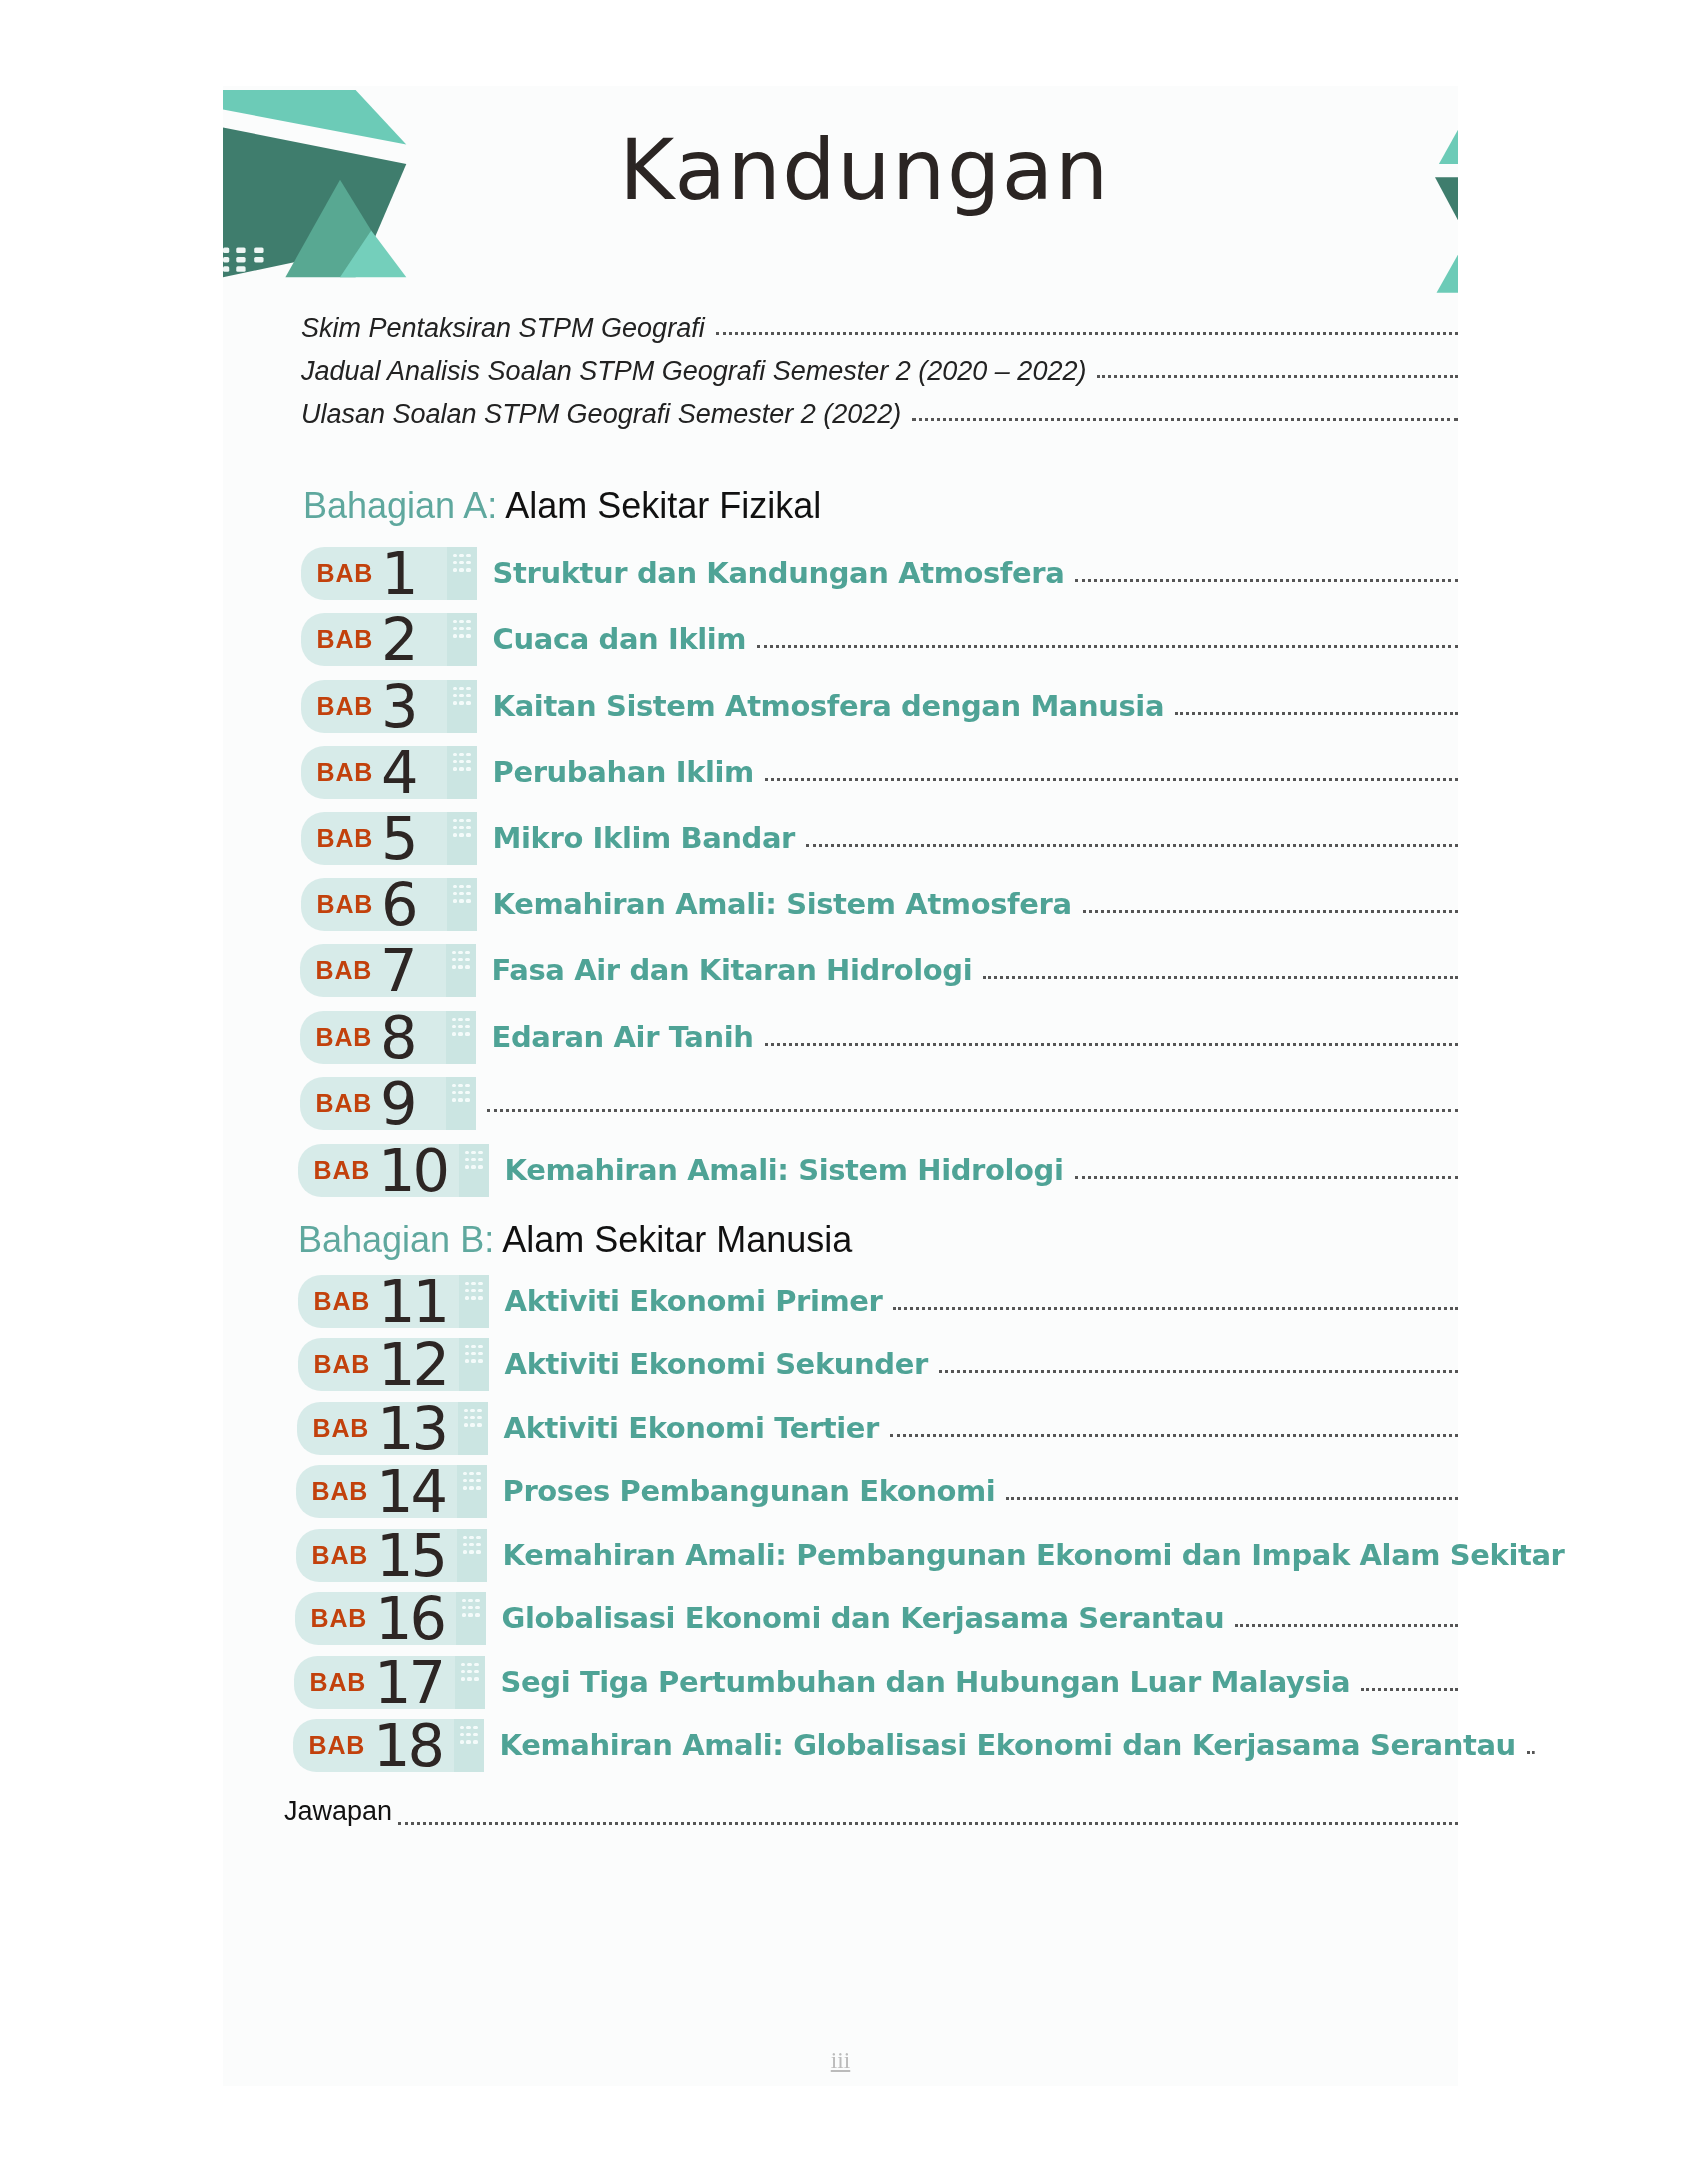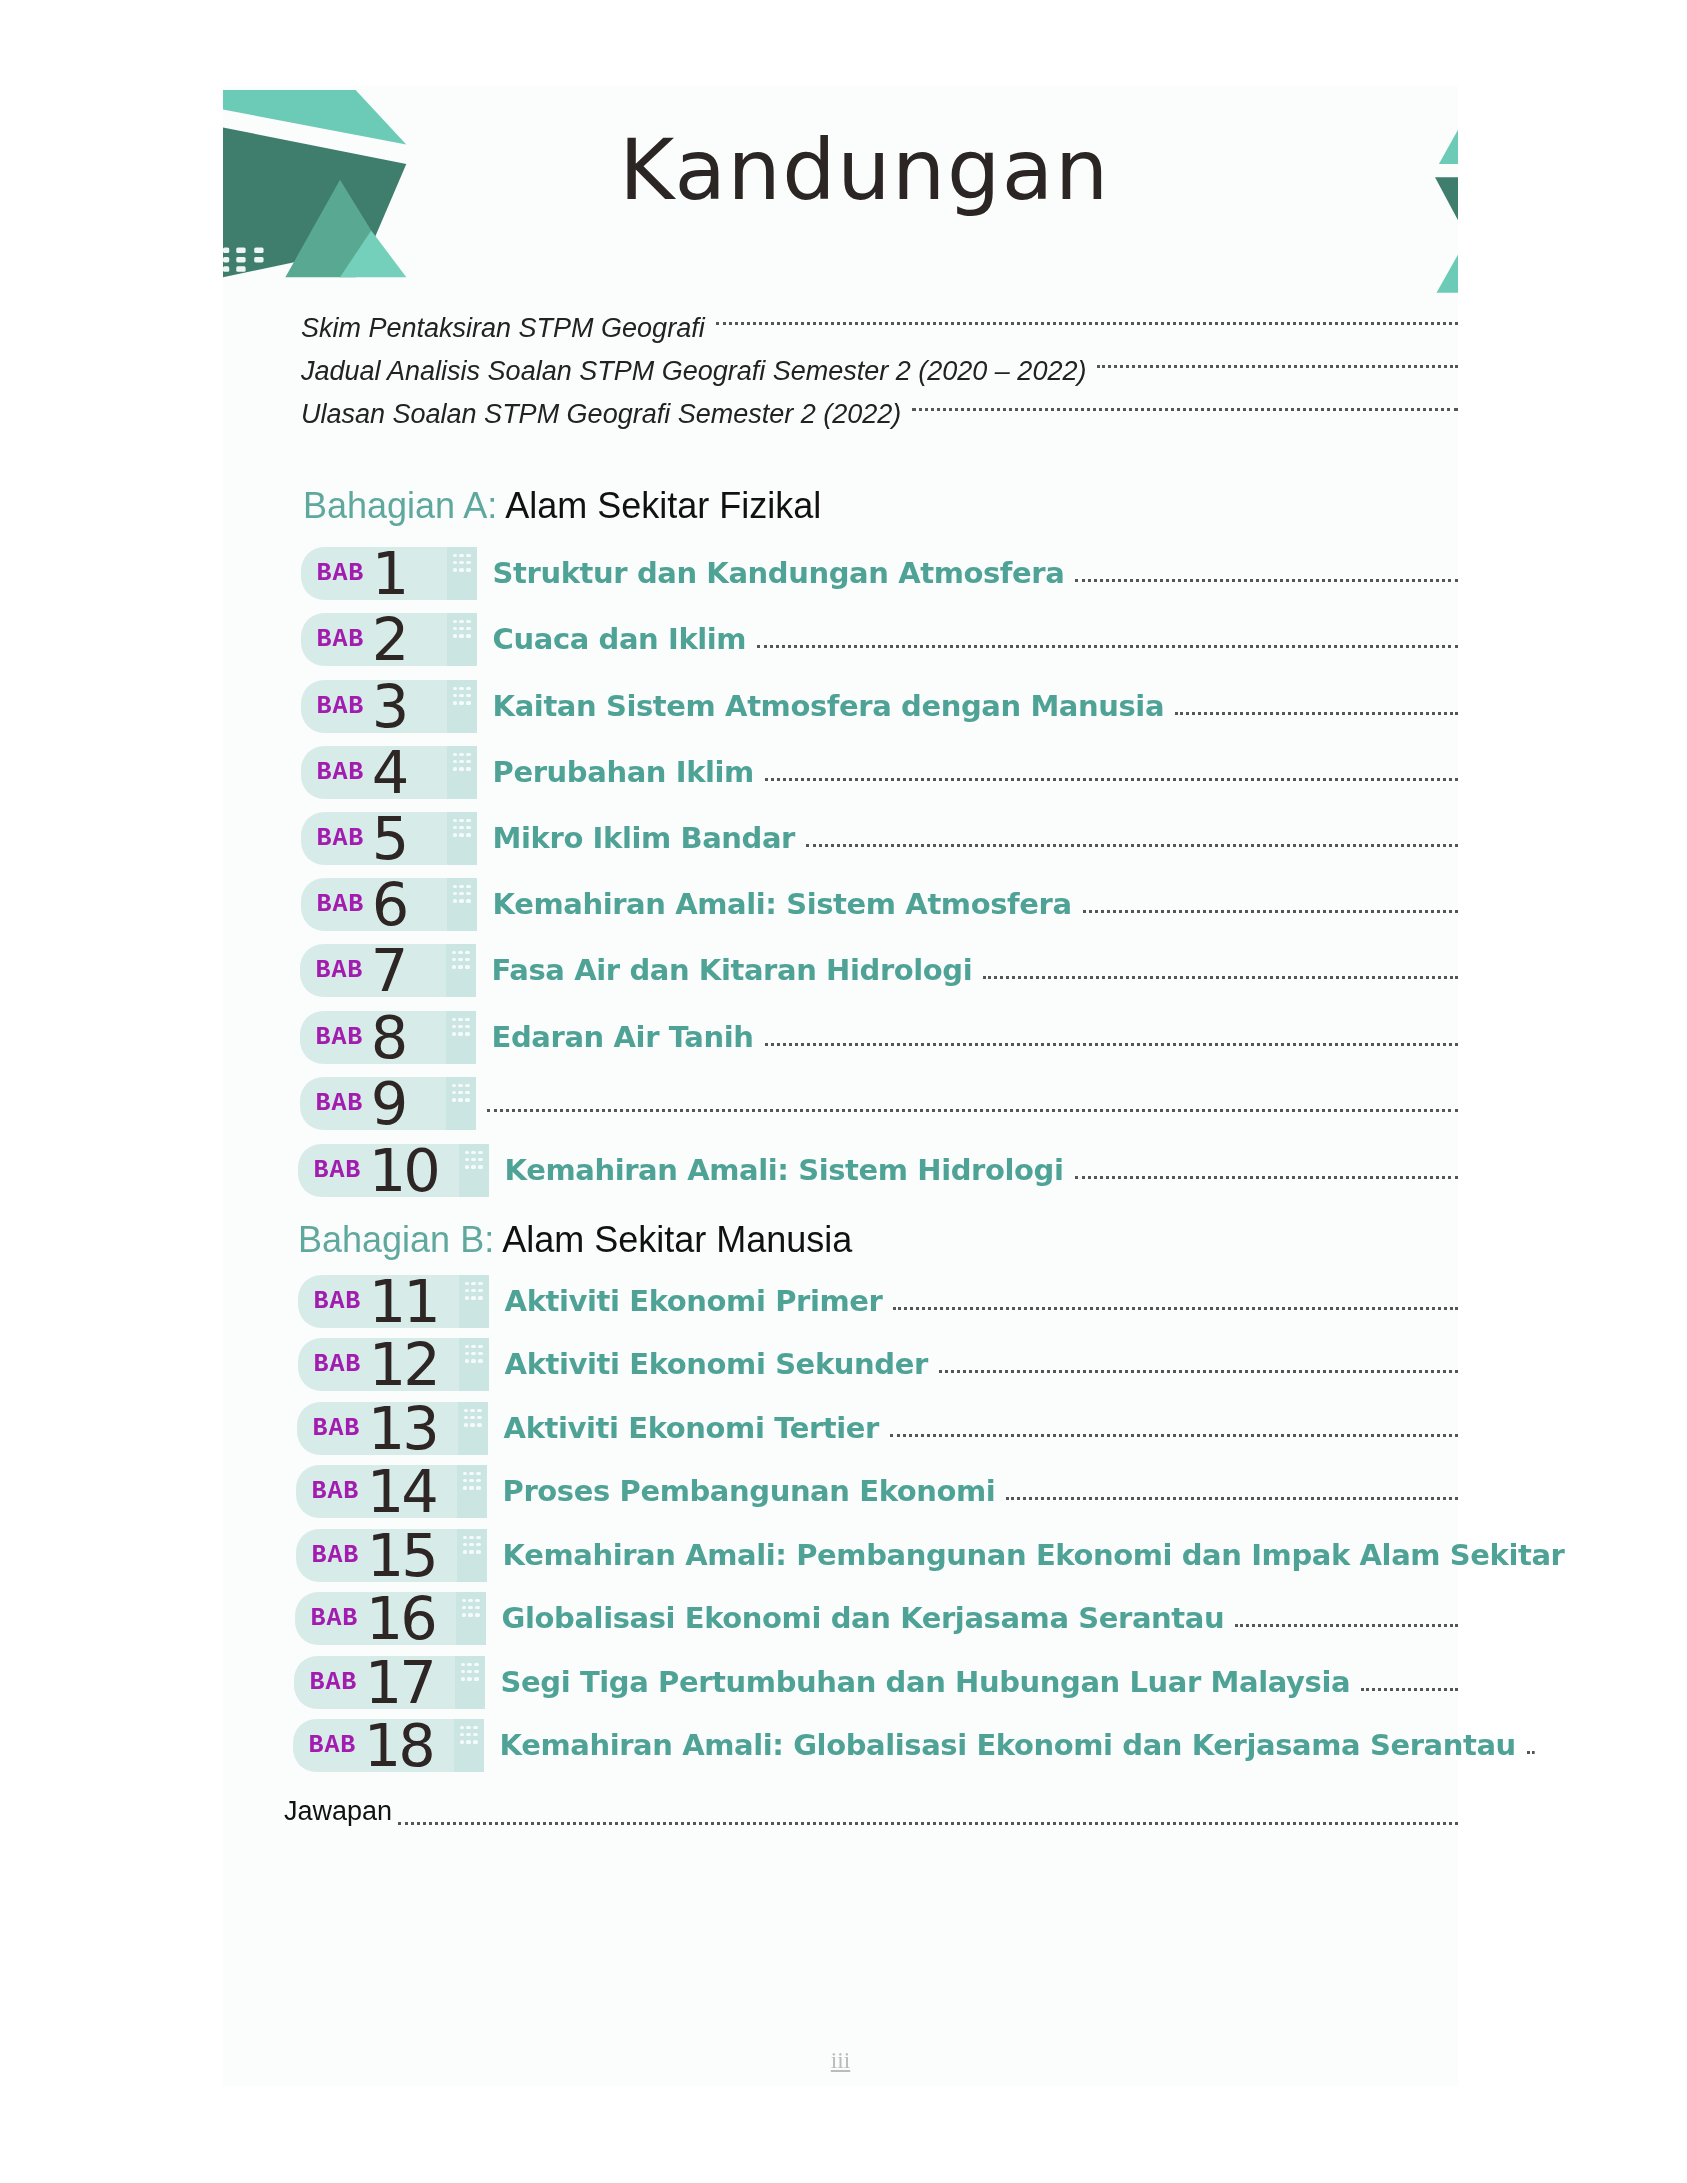--- a/index.html
+++ b/index.html
@@ -48,21 +48,21 @@
       font-weight: 500;
       letter-spacing: 1.6px;
       color: #2b2523;
       padding-left: 48px;
       box-sizing: border-box;
     }
     
     .toc-line {
       position: absolute;
       display: flex;
-      align-items: center;
+      align-items: flex-end;
       right: 0;
     }
     .toc-line .leader {
       flex: 1;
       border-bottom: 3.1px dotted #555;
       margin-left: 11px;
       margin-bottom: 9.4px;
       min-width: 15.6px;
     }
     .front-item {
@@ -96,24 +96,24 @@
       background: #d7ebe9;
       display: flex;
       align-items: center;
       flex-shrink: 0;
       box-sizing: border-box;
       padding-left: 15.6px;
     }
     .badge.one { width: 176px; }
     .badge.two { width: 191px; }
     .badge .bab {
-      font-family: Liberation Mono, monospace;
+      font-family: Liberation Sans, sans-serif;
       font-weight: bold;
       font-size: 25px;
-      color: #a21caf;
+      color: #c2410c;
       letter-spacing: 0.8px;
     }
     .badge .num {
       font-family: "DejaVu Sans", sans-serif;
       font-size: 59px;
       font-weight: 500;
       color: #2d2624;
       margin-left: 7.8px;
       line-height: 53px;
       letter-spacing: -3.1px;

